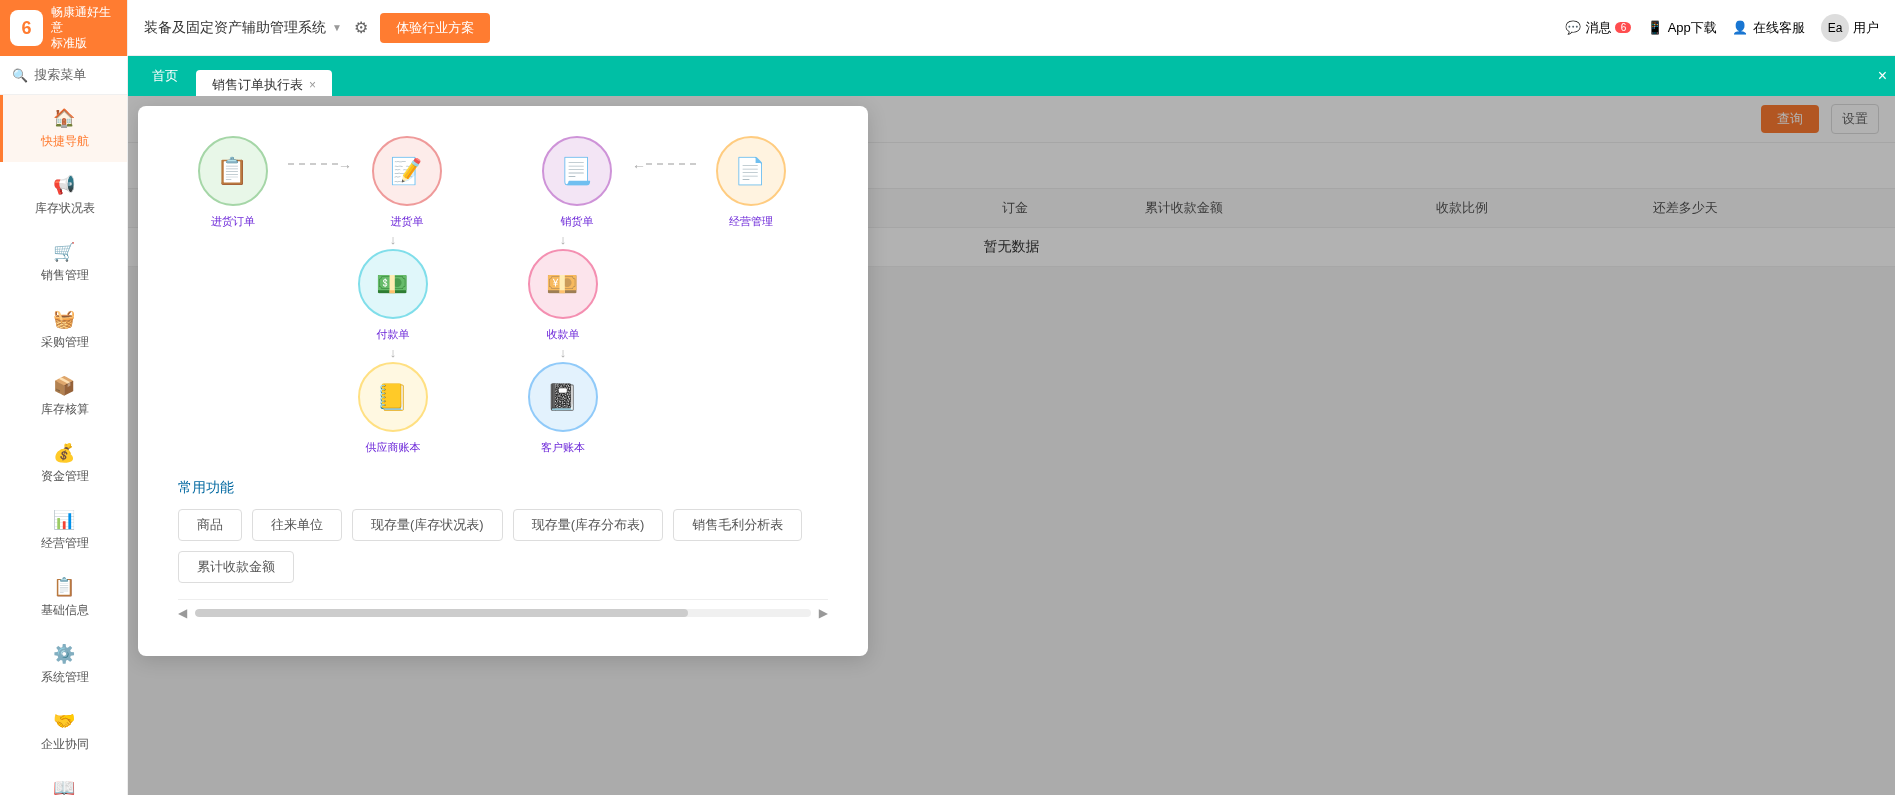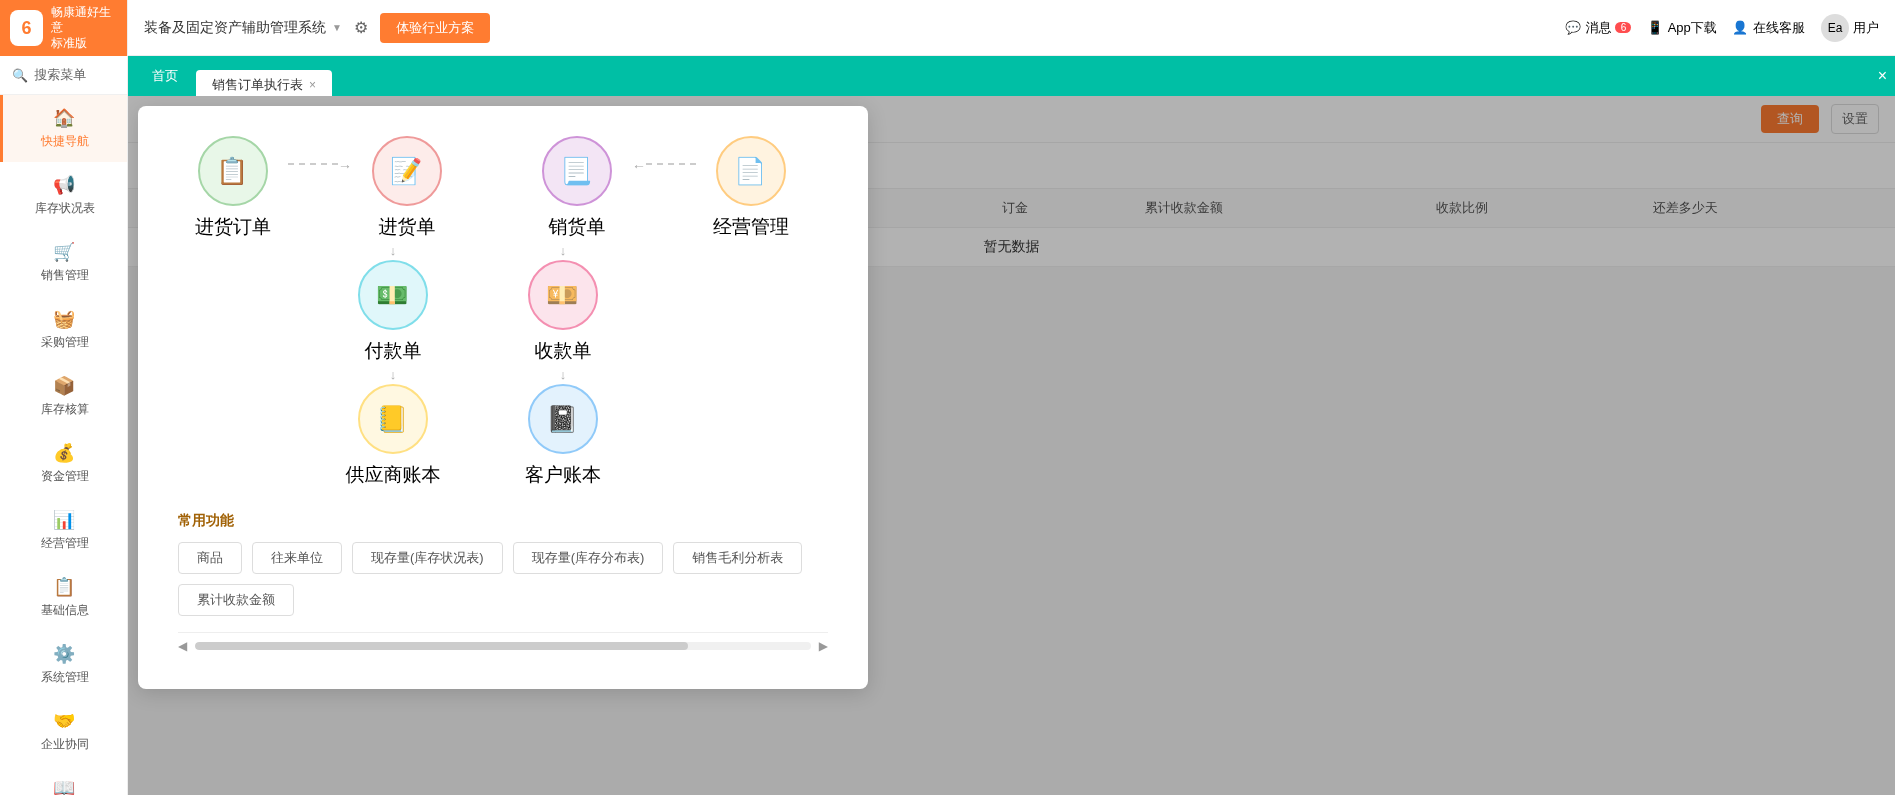--- a/index.html
+++ b/index.html
@@ -70,25 +70,25 @@
     .flow-node { display: flex; flex-direction: column; align-items: center; width: 110px; }
     .flow-circle { width: 70px; height: 70px; border-radius: 50%; display: flex; align-items: center; justify-content: center; font-size: 26px; margin-bottom: 8px; }
     .flow-circle.green { background: #e8f7e8; color: #4caf50; border: 2px solid #a5d6a7; }
     .flow-circle.red { background: #fdecea; color: #f44336; border: 2px solid #ef9a9a; }
     .flow-circle.purple { background: #f3e5f5; color: #9c27b0; border: 2px solid #ce93d8; }
     .flow-circle.orange { background: #fff3e0; color: #ff9800; border: 2px solid #ffcc80; }
     .flow-circle.teal { background: #e0f7fa; color: #00bcd4; border: 2px solid #80deea; }
     .flow-circle.pink { background: #fce4ec; color: #e91e63; border: 2px solid #f48fb1; }
     .flow-circle.yellow-orange { background: #fff8e1; color: #ff9800; border: 2px solid #ffe082; }
     .flow-circle.light-blue { background: #e3f2fd; color: #42a5f5; border: 2px solid #90caf9; }
-    .flow-label { font-size: 19px; color: #000000; }
+    .flow-label { font-size: 11px; color: #6d28d9; }
 
     
     .common-section { margin-top: 24px; }
-    .common-title { font-size: 14px; color: #a16207; margin-bottom: 12px; font-weight: 700; }
+    .common-title { font-size: 14px; color: #0369a1; margin-bottom: 12px; font-weight: 400; }
     .common-btns { display: flex; flex-wrap: wrap; gap: 10px; }
     .common-btn { border: 1px solid #ddd; border-radius: 4px; padding: 6px 18px; font-size: 13px; color: #555; cursor: pointer; background: #fff; }
 
     
     .scrollbar-row { display: flex; align-items: center; gap: 8px; padding: 6px 0; border-top: 1px solid #eee; margin-top: 16px; }
     .scrollbar-track { flex: 1; height: 8px; background: #f0f0f0; border-radius: 4px; overflow: hidden; }
     .scrollbar-thumb { width: 80%; height: 100%; background: #ccc; border-radius: 4px; }
     .scroll-arrow { font-size: 12px; color: #999; cursor: pointer; }
 
     .no-data { text-align: center; color: #999; padding: 60px; font-size: 14px; }

